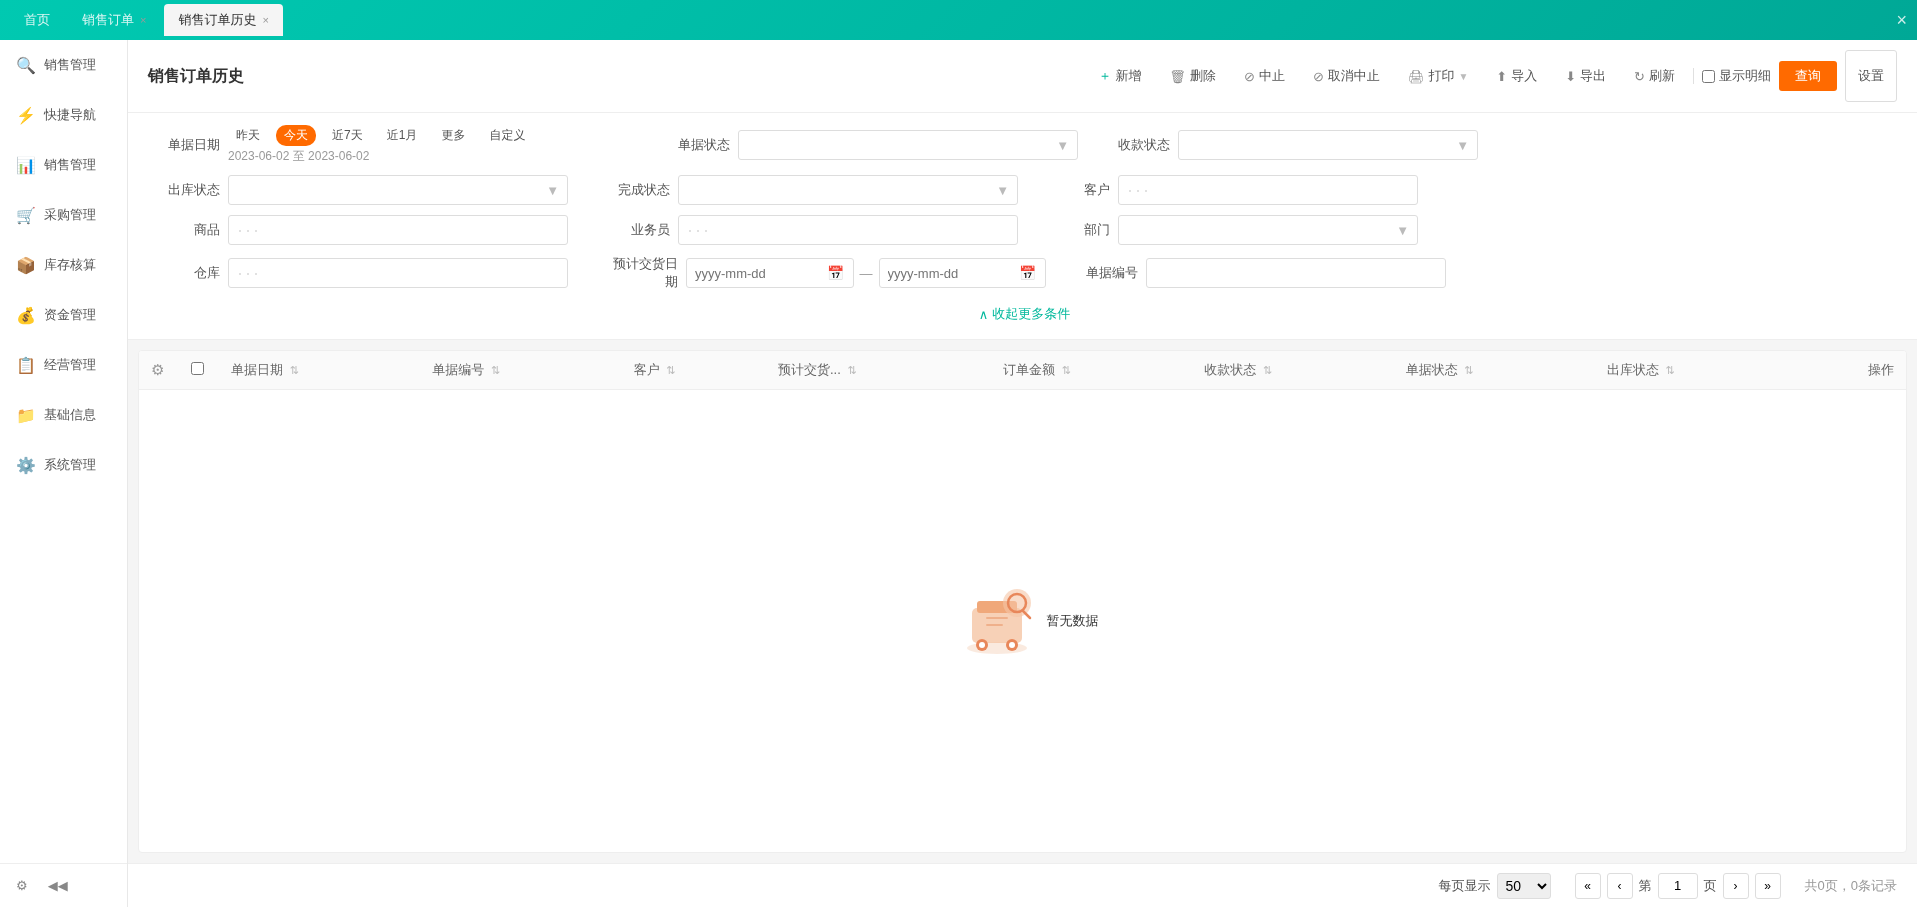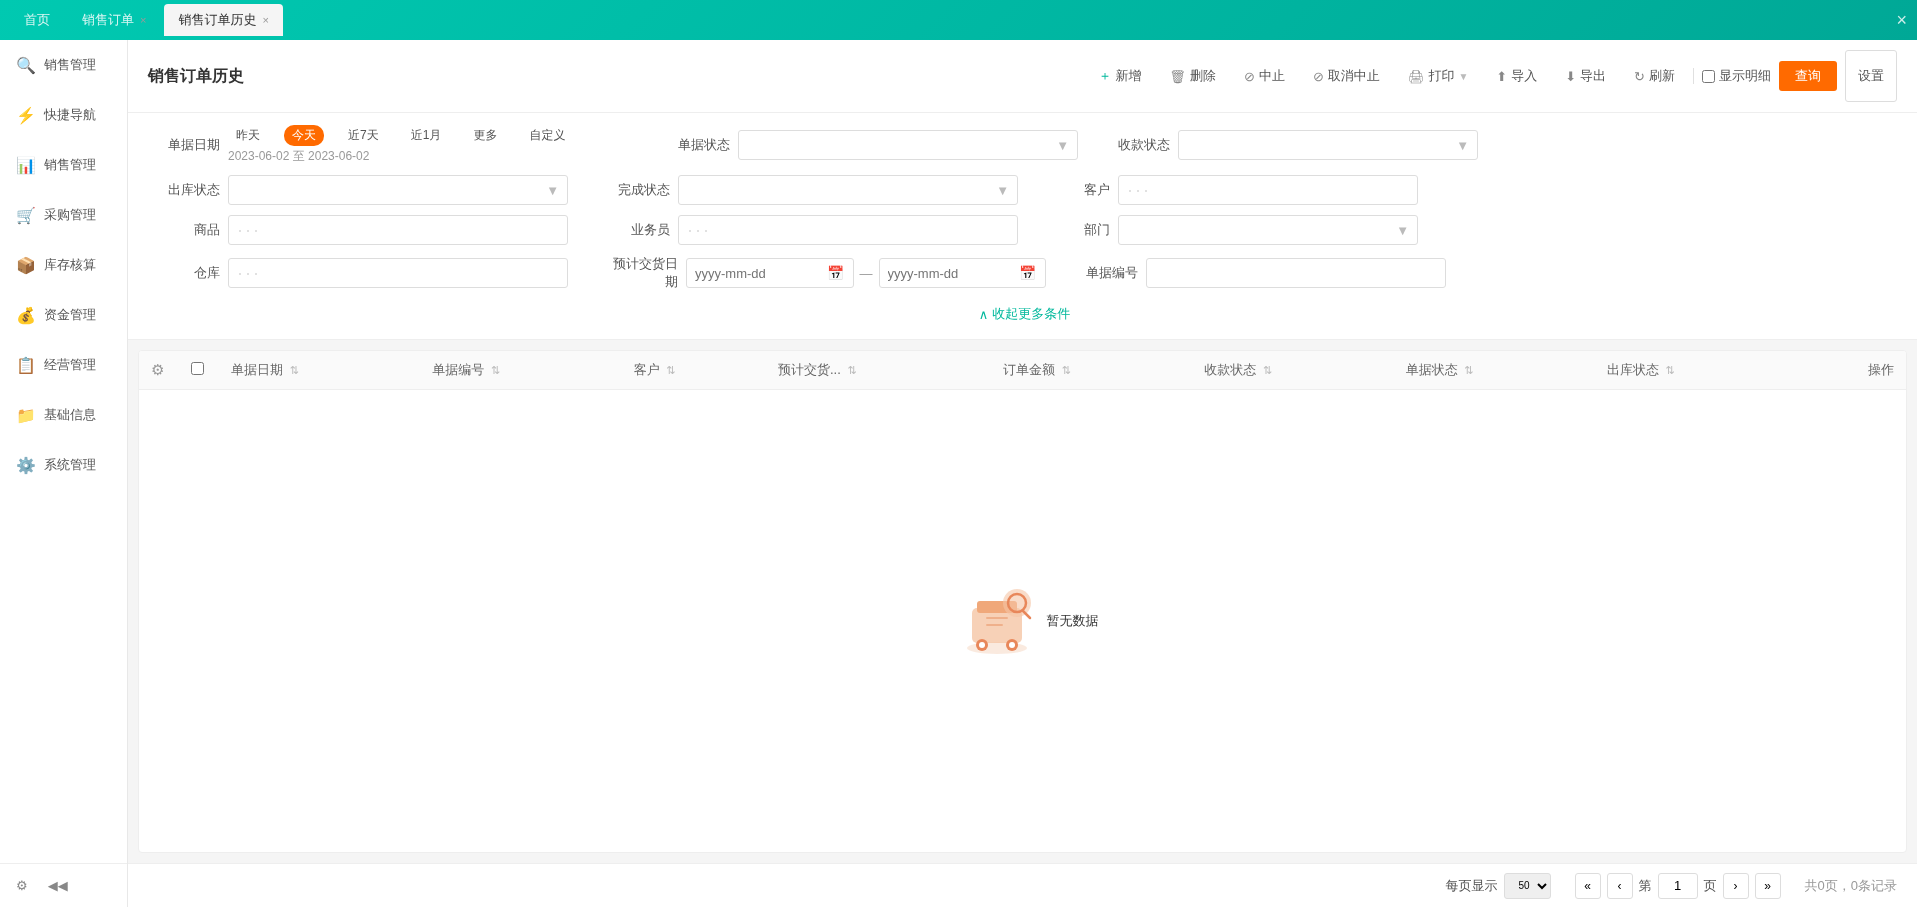--- a/index.html
+++ b/index.html
@@ -171,21 +171,21 @@
       padding: 0 8px;
       background: #fff;
       min-width: 200px;
       cursor: pointer;
       justify-content: space-between;
     }
     .filter-select-text { color: #bbb; font-size: 13px; }
     .date-tags {
       display: flex;
       align-items: flex-end;
-      gap: 16px;
+      gap: 8px;
     }
     .date-tag {
       padding: 2px 8px;
       border-radius: 10px;
       font-size: 12px;
       cursor: pointer;
       color: #555;
     }
     .date-tag.active {
       background: #ff6a00;
@@ -271,22 +271,21 @@
       align-items: center;
       gap: 6px;
       font-size: 13px;
       color: #555;
     }
     .page-size-select select {
       height: 26px;
       border: 1px solid #ddd;
       border-radius: 3px;
       padding: 0 4px;
-      font-size: 10px;
-      text-align: right;
+      font-size: 14px;
     }
     .page-nav {
       display: flex;
       align-items: center;
       gap: 6px;
       font-size: 13px;
       color: #555;
     }
     .page-btn {
       width: 26px;

